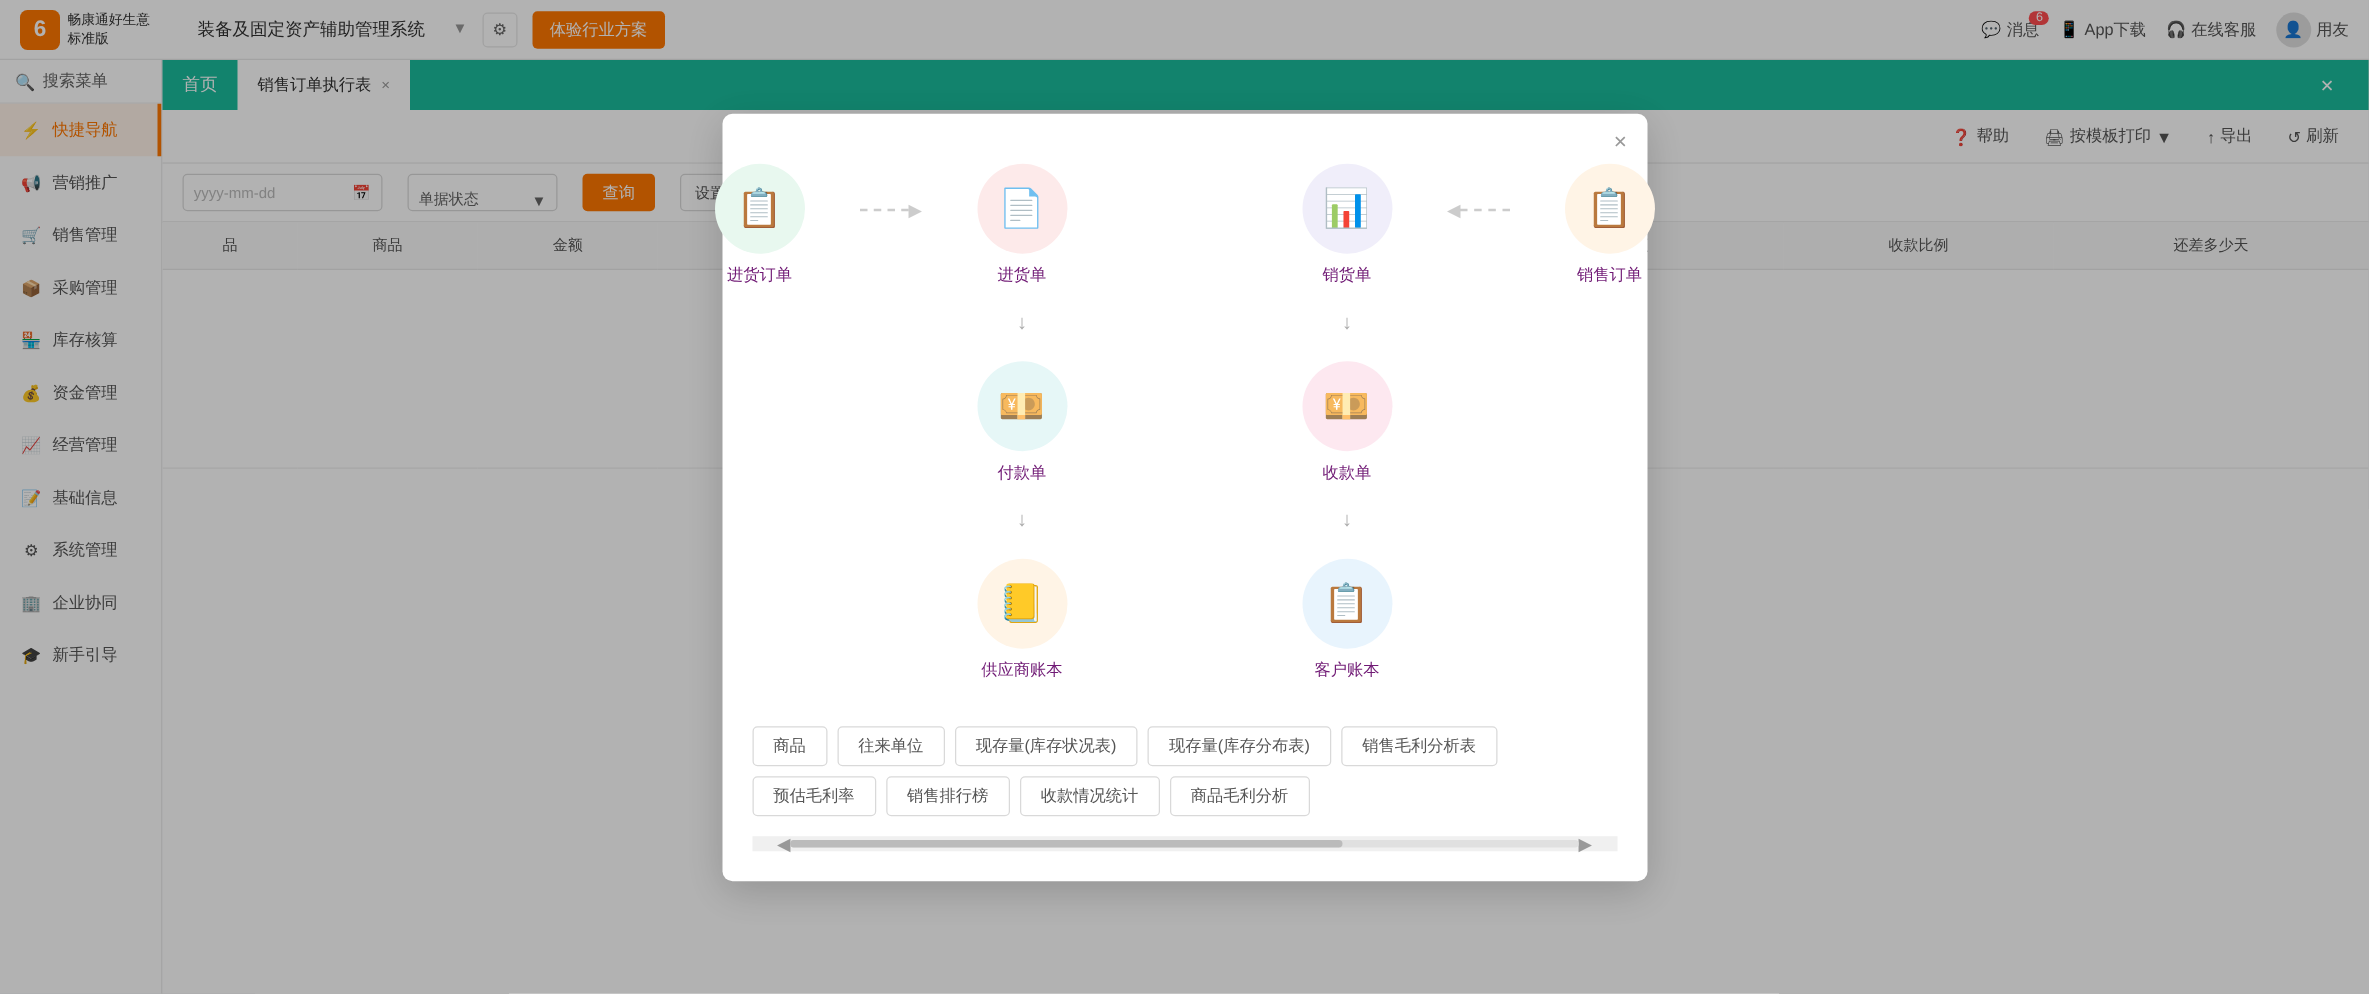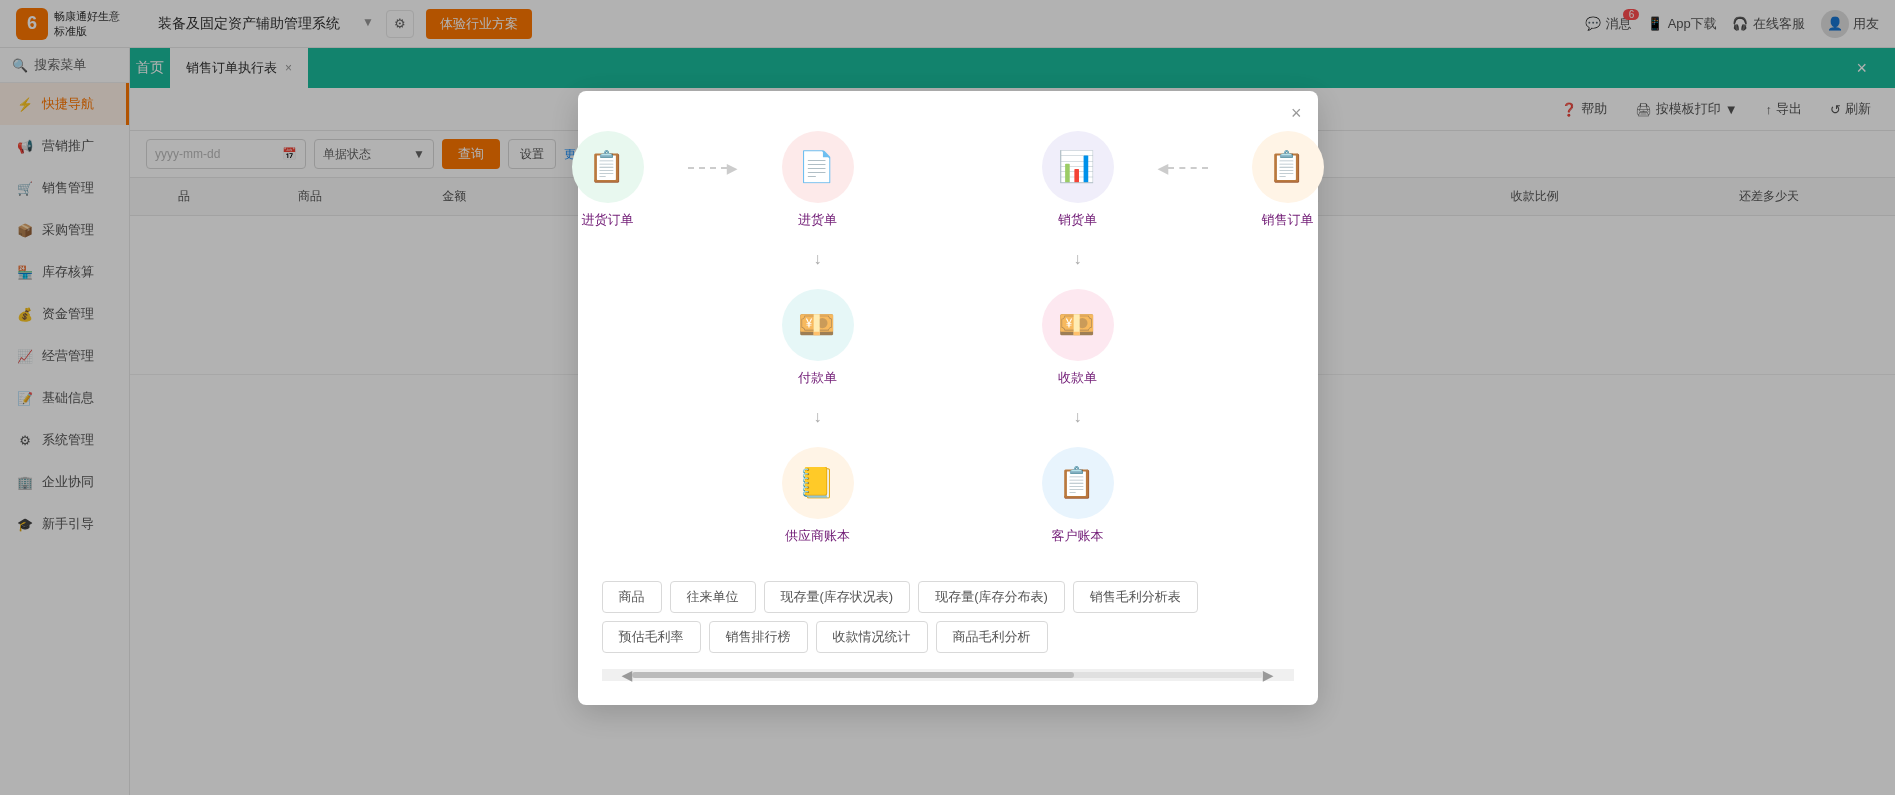--- a/index.html
+++ b/index.html
@@ -24,34 +24,34 @@
     .top-bar-item { display: flex; align-items: center; gap: 4px; color: #555; cursor: pointer; font-size: 13px; position: relative; }
     .badge { position: absolute; top: -6px; right: -8px; background: #ff4d4f; color: white; font-size: 10px; border-radius: 8px; padding: 0 4px; min-width: 16px; text-align: center; }
     .user-avatar { width: 28px; height: 28px; border-radius: 50%; background: #e0e0e0; display: flex; align-items: center; justify-content: center; color: #999; }
     .search-menu { display: flex; align-items: center; gap: 6px; padding: 8px 12px; color: #666; cursor: pointer; font-size: 13px; border-bottom: 1px solid #f0f0f0; }
     .sidebar-item { display: flex; align-items: center; gap: 8px; padding: 12px 16px; cursor: pointer; color: #555; font-size: 13px; transition: background 0.2s; }
     .sidebar-item.active { background: #fff3e8; color: #ff7700; border-right: 3px solid #ff7700; }
     .sidebar-item-icon { width: 18px; height: 18px; display: flex; align-items: center; justify-content: center; }
 
     
     .tab-bar { display: flex; align-items: center; background: #1abc9c; height: 40px; padding: 0 0; }
-    .tab-home { padding: 0 6px; height: 100%; display: flex; align-items: center; color: white; font-size: 14px; cursor: pointer; }
+    .tab-home { padding: 0 16px; height: 100%; display: flex; align-items: center; color: white; font-size: 14px; cursor: pointer; }
     .tab-active { background: white; color: #333; padding: 0 16px; height: 100%; display: flex; align-items: center; gap: 8px; font-size: 13px; cursor: pointer; }
     .tab-close { color: #999; cursor: pointer; font-size: 12px; }
     .tab-bar-right { margin-left: auto; padding-right: 16px; }
     .close-btn { color: white; cursor: pointer; font-size: 18px; padding: 0 12px; }
 
     
     .toolbar { display: flex; align-items: center; justify-content: flex-end; padding: 8px 16px; background: white; border-bottom: 1px solid #e8e8e8; gap: 12px; }
     .toolbar-btn { display: flex; align-items: center; gap: 4px; color: #555; cursor: pointer; font-size: 13px; padding: 4px 8px; border-radius: 4px; }
 
     
-    .filter-bar { display: flex; align-items: center; padding: 8px 16px; background: white; border-bottom: 1px solid #e8e8e8; gap: 8px; }
+    .filter-bar { display: flex; align-items: center; padding: 8px 16px; background: white; border-bottom: 1px solid #e8e8e8; gap: 20px; }
     .filter-input { height: 30px; border: 1px solid #d9d9d9; border-radius: 4px; padding: 0 8px; font-size: 12px; color: #666; display: flex; align-items: center; gap: 4px; min-width: 160px; }
-    .filter-select { height: 30px; border: 1px solid #d9d9d9; border-radius: 4px; padding: 0 8px; font-size: 12px; color: #666; display: flex; align-items: center; gap: 4px; min-width: 120px; }
+    .filter-select { height: 30px; border: 1px solid #d9d9d9; border-radius: 4px; padding: 0 8px; font-size: 12px; color: #666; display: flex; align-items: flex-end; gap: 4px; min-width: 120px; }
     .search-btn { height: 30px; background: #ff7700; color: white; border: none; padding: 0 16px; border-radius: 4px; cursor: pointer; font-size: 13px; font-family: Liberation Serif, serif; }
     .set-btn { height: 30px; background: white; color: #555; border: 1px solid #d9d9d9; padding: 0 11px; border-radius: 4px; cursor: pointer; font-size: 12px; }
     .more-conditions { color: #1890ff; cursor: pointer; font-size: 12px; }
 
     
     .table-wrapper { flex: 1; background: white; overflow: auto; }
     .table { width: 100%; border-collapse: collapse; font-size: 12px; }
     .table th { background: #fafafa; border-bottom: 1px solid #e8e8e8; padding: 10px 12px; text-align: center; color: #555; font-weight: 500; white-space: nowrap; }
     .table td { padding: 10px 12px; border-bottom: 1px solid #f0f0f0; text-align: center; color: #333; }
     .no-data { display: flex; align-items: center; justify-content: center; padding: 60px; color: #999; font-size: 13px; }

